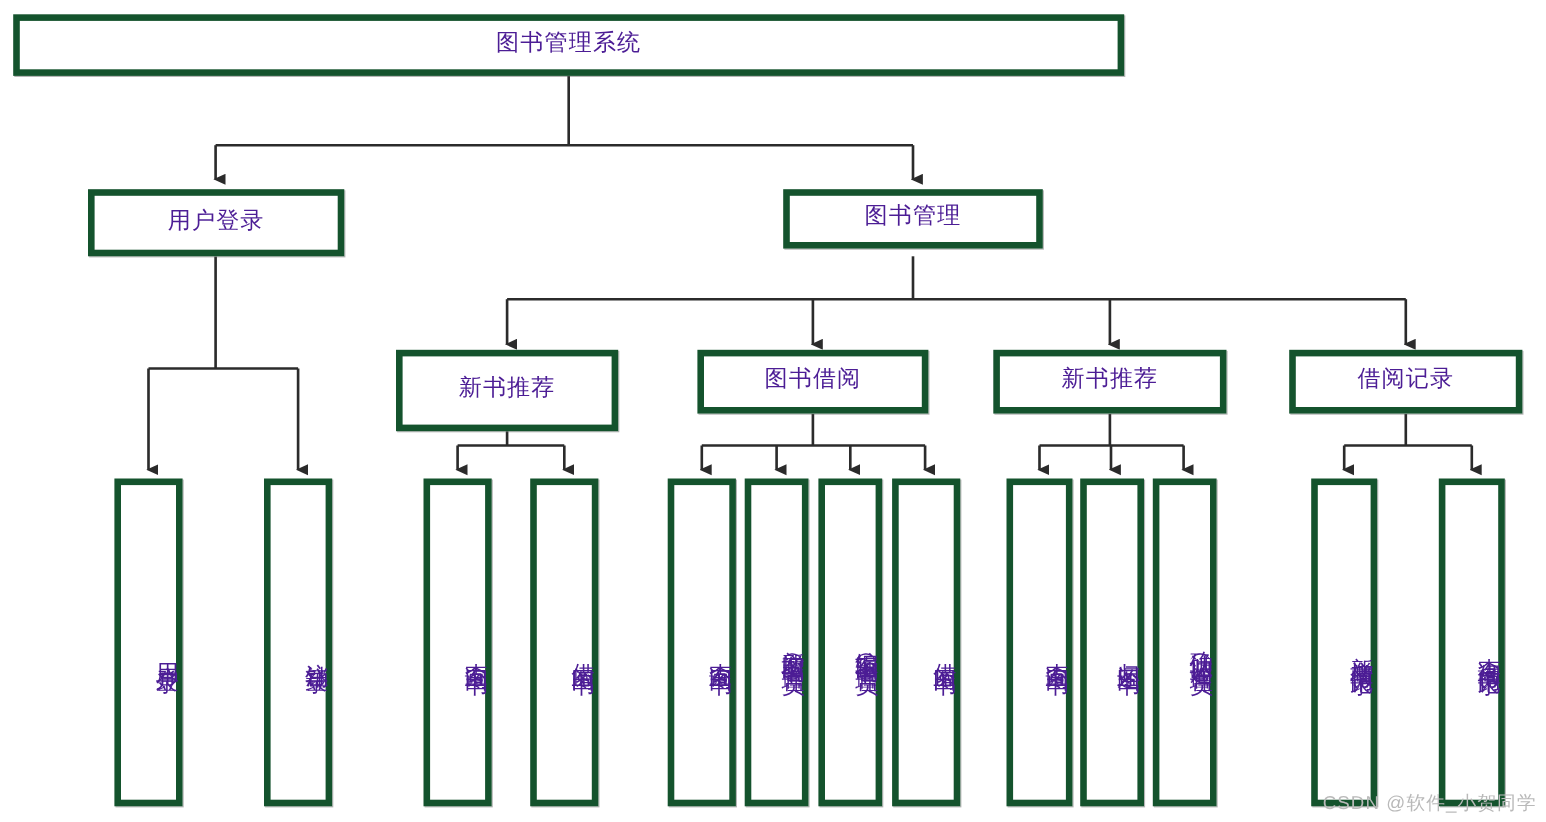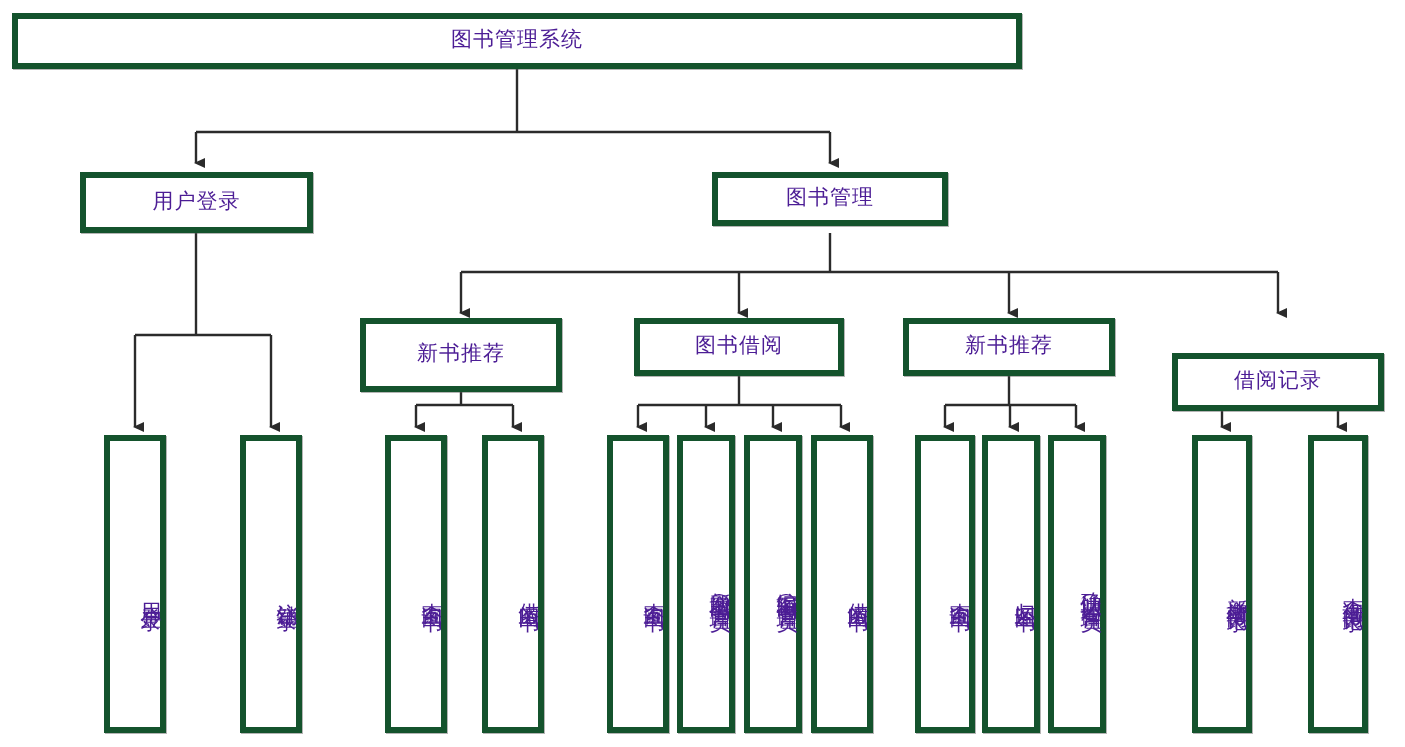--- a/index.html
+++ b/index.html
@@ -140,21 +140,21 @@
 
   <div class="node horiz" style="left:360px; top:318px; width:202px; height:74px;">
     <span>新书推荐</span>
   </div>
   <div class="node horiz" style="left:634px; top:318px; width:210px; height:58px;">
     <span>图书借阅</span>
   </div>
   <div class="node horiz" style="left:903px; top:318px; width:212px; height:58px;">
     <span>新书推荐</span>
   </div>
-  <div class="node horiz" style="left:1172px; top:318px; width:212px; height:58px;margin-top:35px;">
+  <div class="node horiz" style="left:1172px; top:318px; width:212px; height:58px;">
     <span>借阅记录</span>
   </div>
 
   <div class="node vert" style="left:104px; top:435px; width:62px; height:298px;">
     <span class="vlabel">用户登录</span>
   </div>
   <div class="node vert" style="left:240px; top:435px; width:62px; height:298px;">
     <span class="vlabel">注销登录</span>
   </div>
 
@@ -188,13 +188,14 @@
     <span class="vlabel">确认归还（管理员）</span>
   </div>
 
   <div class="node vert" style="left:1192px; top:435px; width:60px; height:298px; padding-top:12px;">
     <span class="vlabel">新增借阅记录</span>
   </div>
   <div class="node vert" style="left:1308px; top:435px; width:60px; height:298px; padding-top:12px;">
     <span class="vlabel">查询借阅记录</span>
   </div>
 
+  <div class="watermark">CSDN @软件_小贺同学</div>
 </div>
 
 </body></html>

